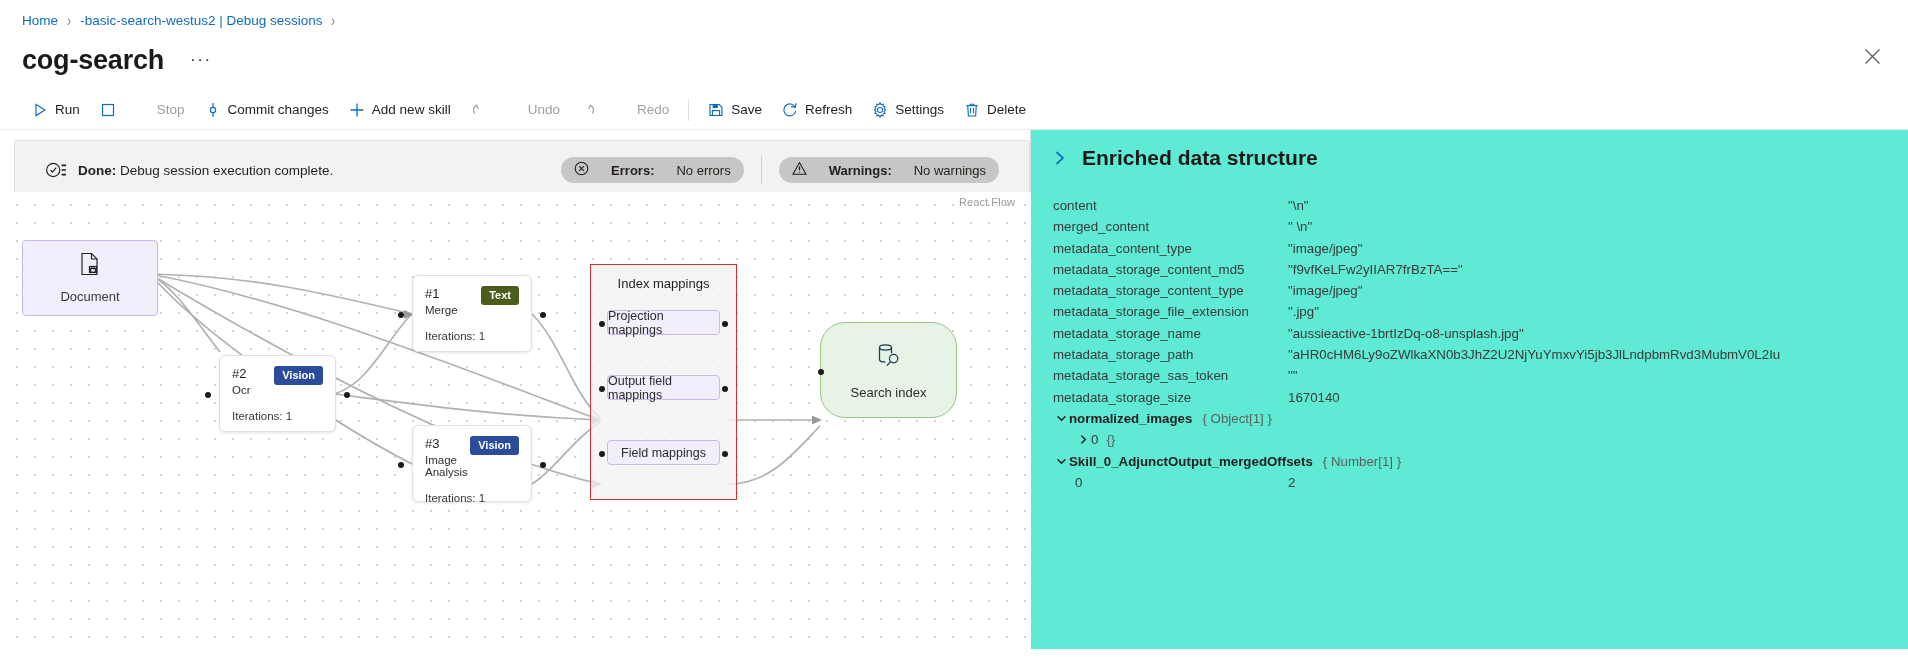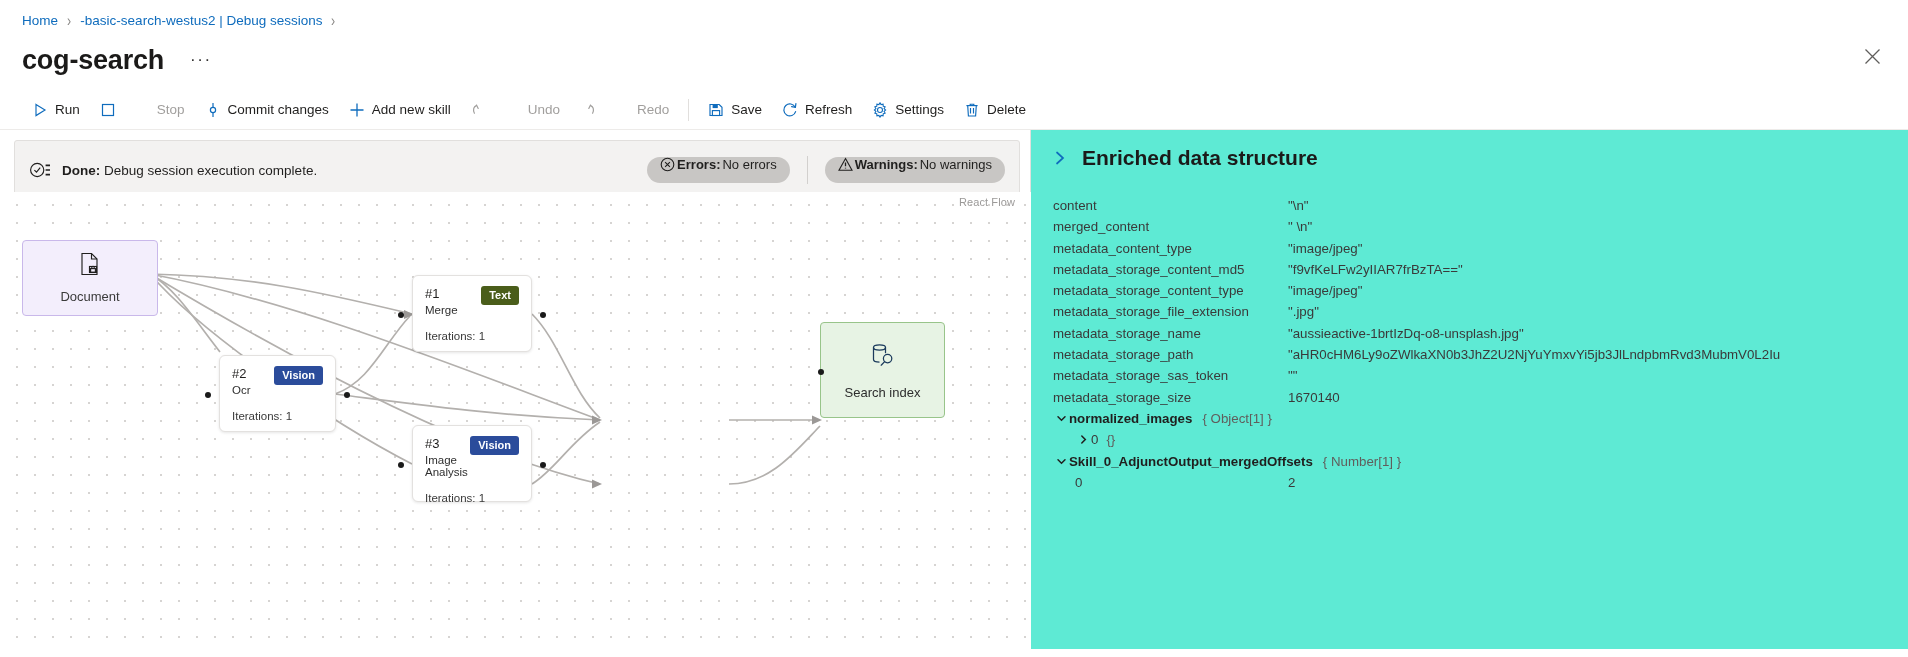--- a/index.html
+++ b/index.html
@@ -69,34 +69,34 @@
   
   .body-split { display: flex; height: 519px; }
   .left-pane {
     width: 1031px; position: relative;
     border-right: 1px solid #e1dfdd;
     background: #fff;
   }
 
   
   .status-bar {
-    margin: 10px 10px 0 14px;
+    margin: 10px 0 0 14px;
     height: 60px;
     background: #f3f2f1;
     border: 1px solid #e1dfdd;
     border-radius: 3px;
     display: flex; align-items: center;
-    padding: 0 14px;
+    padding: 0 30px;
   }
   .status-left { display: flex; align-items: center; gap: 11px; flex: 1; }
   .status-ico { width: 22px; height: 22px; flex: 0 0 22px; }
   .status-text { font-size: 13.5px; color: #201f1e; }
   .status-text b { font-weight: 600; }
   .pill {
-    display: flex; gap: 2px;
+    display: flex; align-items: center; gap: 22px;
     background: #c8c6c4; border-radius: 13px;
     height: 26px; padding: 0 13px;
     font-size: 13px; color: #201f1e;
     cursor: pointer;
   }
   .pill b { font-weight: 600; }
   .pill-sep { width: 1px; height: 28px; background: #d2d0ce; margin: 0 17px; }
 
   
   .canvas {
@@ -453,22 +453,43 @@
             <div class="skill-num">#3</div>
             <div class="skill-type">Image Analysis</div>
           </div>
           <span class="skill-badge badge-vision">Vision</span>
         </div>
         <div class="skill-iter" style="margin-top:14px;">Iterations: 1</div>
         <span class="port" style="left:-15px; top:36px;"></span>
         <span class="port" style="right:-15px; top:36px;"></span>
       </div>
 
-
-      <div class="node node-index" style="left:820px; top:130px; width:125px; height:96px;">
+      <div class="node node-group" style="left:590px; top:72px; width:147px; height:236px;">
+        <div class="group-title">Index mappings</div>
+
+        <div class="map-item" style="top:45px;">
+          <span>Projection mappings</span>
+          <span class="port" style="left:-9px; top:10px;"></span>
+          <span class="port" style="right:-9px; top:10px;"></span>
+        </div>
+
+        <div class="map-item" style="top:110px;">
+          <span>Output field mappings</span>
+          <span class="port" style="left:-9px; top:10px;"></span>
+          <span class="port" style="right:-9px; top:10px;"></span>
+        </div>
+
+        <div class="map-item" style="top:175px;">
+          <span>Field mappings</span>
+          <span class="port" style="left:-9px; top:10px;"></span>
+          <span class="port" style="right:-9px; top:10px;"></span>
+        </div>
+      </div>
+
+      <div class="node node-index" style="left:820px; top:130px; width:137px; height:96px;border-radius:25px;">
         <span>
           <svg width="30" height="30" viewBox="0 0 30 30" fill="none" stroke="#1b3a5c" stroke-width="1.25">
             <ellipse cx="11.5" cy="6.5" rx="6" ry="2.6"></ellipse>
             <path d="M5.5 6.5 V18.5 C5.5 20 8.2 21.1 11.5 21.1"></path>
             <path d="M17.5 6.5 V12.2"></path>
             <circle cx="19.6" cy="17.6" r="4.2"></circle>
             <path d="M16.6 20.6 L13.2 24.2" stroke-linecap="round"></path>
           </svg>
         </span>
         <span class="lbl">Search index</span>

